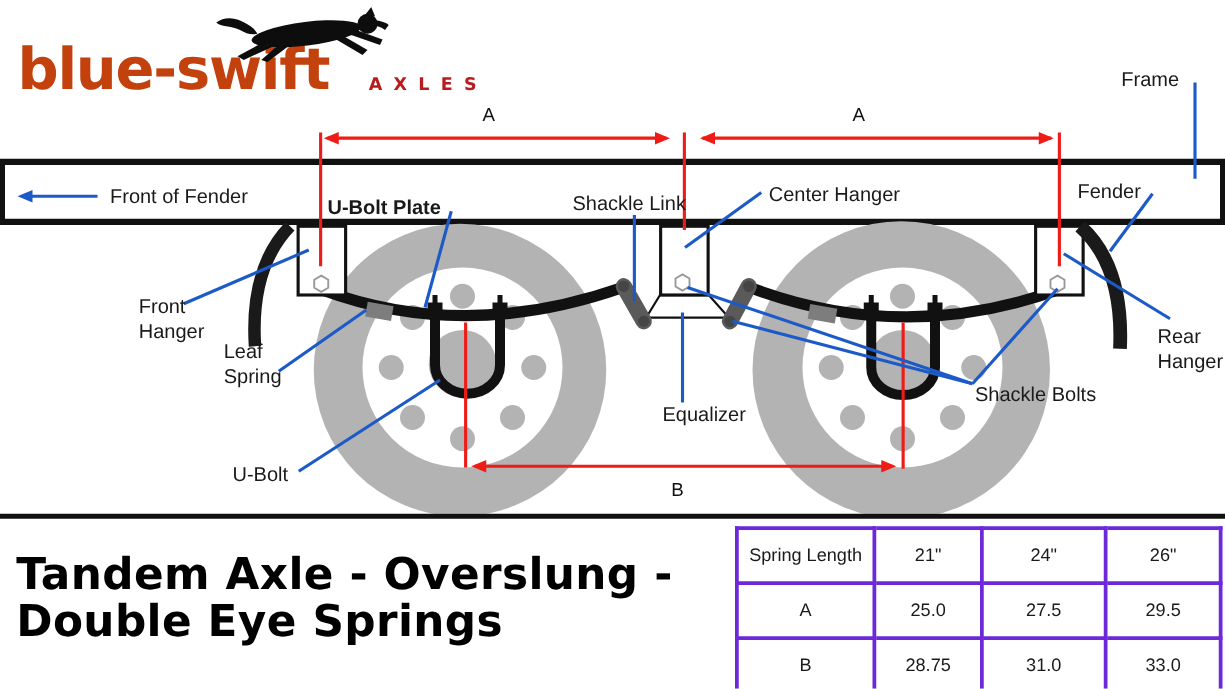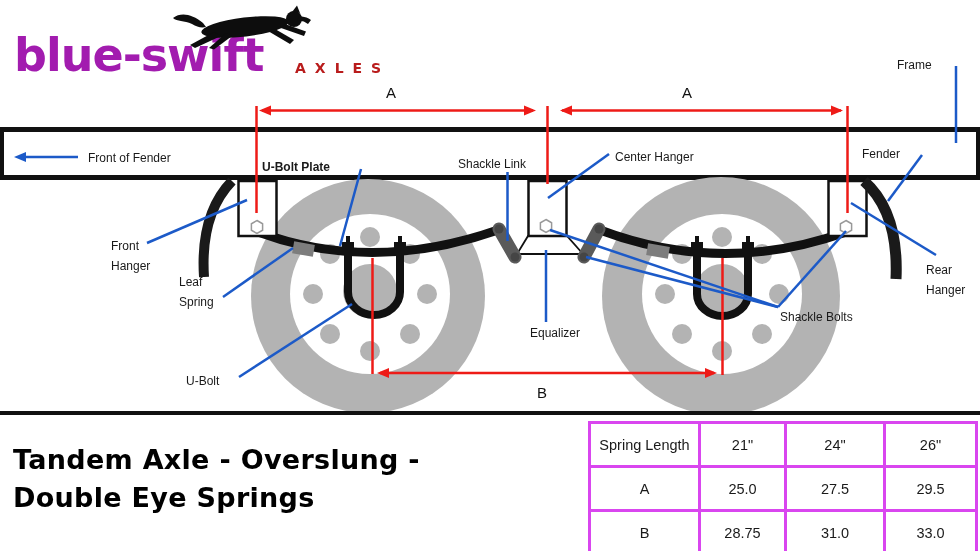--- a/index.html
+++ b/index.html
@@ -4,53 +4,53 @@
 <style>
   * { margin:0; padding:0; box-sizing:border-box; }
   html,body { background:#fff; }
   .stage {
     position:relative; width:980px; height:551px; background:#fff;
     font-family:"Liberation Sans", sans-serif; color:#1a1a1a; overflow:hidden;
   }
   
   .brand-text {
     position:absolute; left:14px; top:28px; font-family:"DejaVu Sans", sans-serif;
-    font-weight:bold; font-size:46px; letter-spacing:-1px; color:#a21caf;
+    font-weight:bold; font-size:46px; letter-spacing:-1px; color:#c2410c;
   }
   .brand-suffix {
     position:absolute; left:295px; top:60px; font-family:"DejaVu Sans", sans-serif;
     font-weight:600; font-size:14px; letter-spacing:9px; color:#b91c1c;
   }
   .cheetah { position:absolute; left:170px; top:4px; }
   
   .frame-band {
     position:absolute; left:0; top:127px; width:980px; height:53px;
     background:#fff; border:4px solid #111; border-top:5px solid #111; border-bottom:5px solid #111;
     z-index:1;
   }
   
   .diagram-svg { position:absolute; left:0; top:0; width:980px; height:430px; z-index:2; }
   
-  .lbl { position:absolute; z-index:3; font-size:12px; line-height:20px; color:#1a1a1a; white-space:nowrap; }
+  .lbl { position:absolute; z-index:3; font-size:16px; line-height:20px; color:#1a1a1a; white-space:nowrap; }
   .dim { position:absolute; z-index:3; font-size:15px; color:#111; }
   
   .bottom {
     position:absolute; left:0; top:411px; width:980px; height:140px;
     border-top:4px solid #111; background:#fff; z-index:4;
   }
   .title {
     position:absolute; left:13px; top:26px; font-family:"DejaVu Sans", sans-serif;
-    font-weight:bold; font-size:27px; line-height:38px; letter-spacing:.3px; color:#000;
+    font-weight:bold; font-size:35px; line-height:38px; letter-spacing:.3px; color:#000;
   }
   .spec-table {
     position:absolute; left:588px; top:6px; border-collapse:collapse;
     font-size:14.5px; color:#1a1a1a; background:#fff;
   }
   .spec-table td {
-    border:3px solid #d946ef; text-align:center; vertical-align:middle;
+    border:3px solid #6d28d9; text-align:center; vertical-align:middle;
     height:44px; padding:0 4px;
   }
   .spec-table td.c0 { width:110px; }
   .spec-table td.c1 { width:86px; }
   .spec-table td.c2 { width:99px; }
   .spec-table td.c3 { width:92px; }
 </style>
 </head>
 <body>
 

